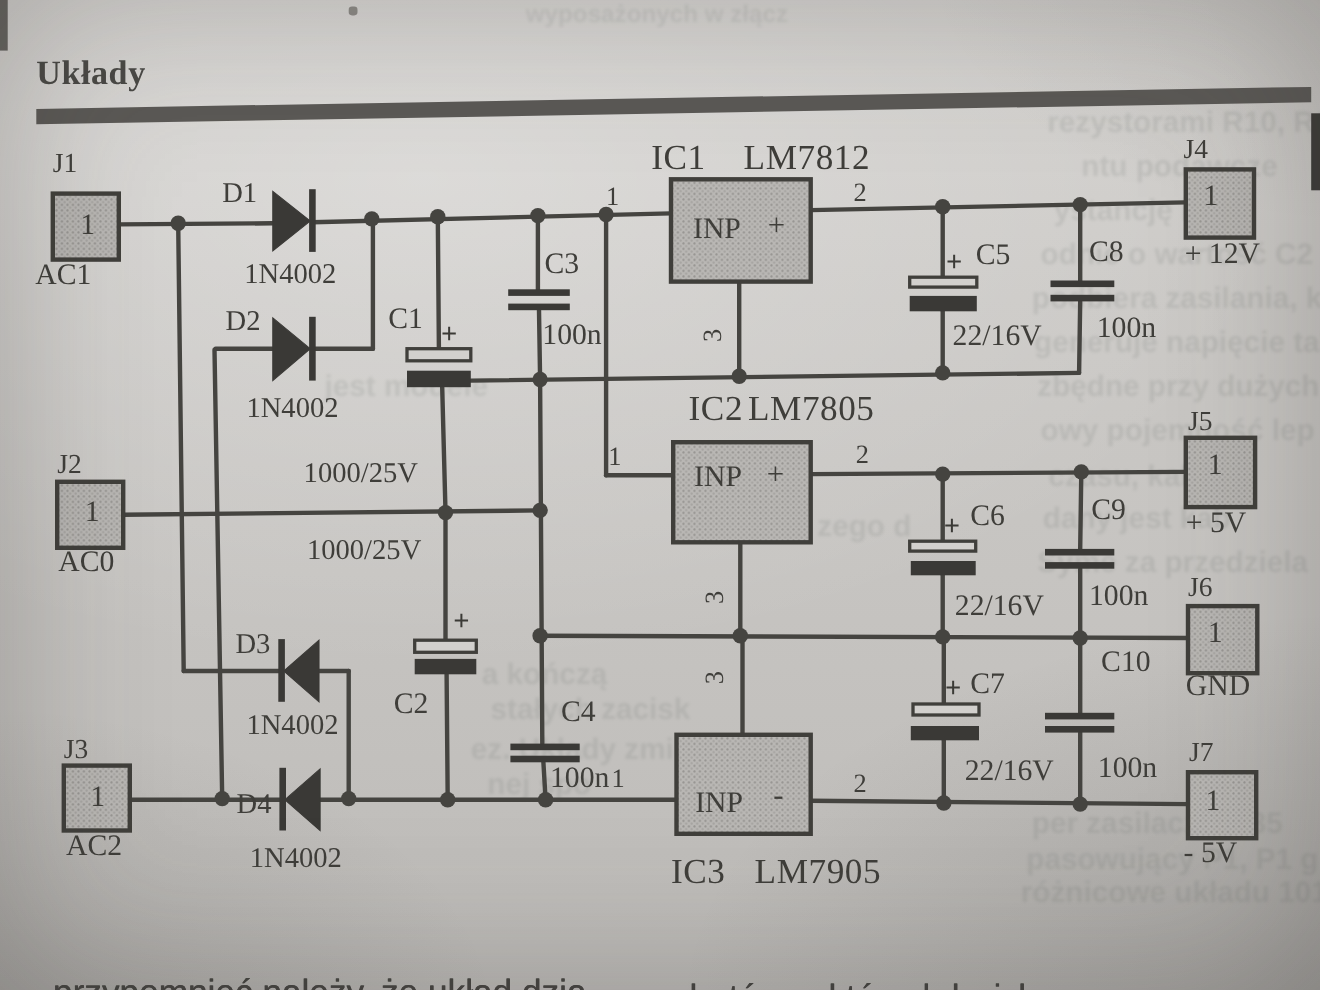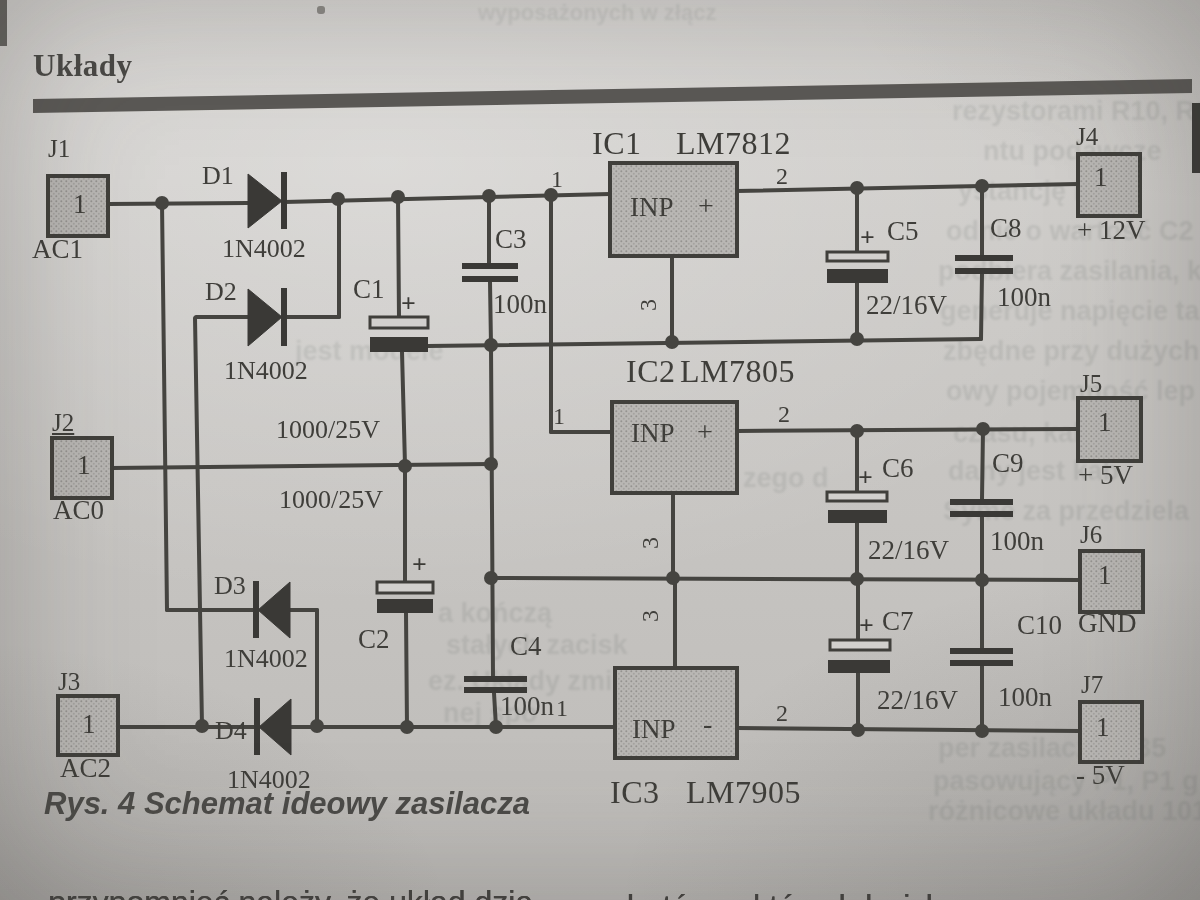--- a/index.html
+++ b/index.html
@@ -220,21 +220,21 @@
           <rect x="950" y="660" width="63" height="6"></rect>
         </g>
     </g>
   </svg>
 
   <span class="hdr">Układy</span>
 
   <span class="lbl s25" style="left:48px;top:136px;">J1</span>
   <span class="lbl s27" style="left:73px;top:191px;">1</span>
   <span class="lbl s27" style="left:32px;top:236px;text-align:right;">AC1</span>
-  <span class="lbl s25" style="left:52px;top:410px;text-decoration:underline;">J2</span>
+  <span class="lbl s25" style="left:52px;top:410px;">J2</span>
   <span class="lbl s27" style="left:77px;top:452px;">1</span>
   <span class="lbl s27" style="left:53px;top:497px;">AC0</span>
   <span class="lbl s25" style="left:58px;top:669px;">J3</span>
   <span class="lbl s27" style="left:82px;top:711px;">1</span>
   <span class="lbl s27" style="left:60px;top:755px;">AC2</span>
   <span class="lbl s25" style="left:1076px;top:124px;">J4</span>
   <span class="lbl s27" style="left:1094px;top:164px;">1</span>
   <span class="lbl s27" style="left:1077px;top:217px;">+ 12V</span>
   <span class="lbl s25" style="left:1080px;top:371px;">J5</span>
   <span class="lbl s27" style="left:1098px;top:409px;">1</span>
@@ -295,21 +295,20 @@
   <span class="lbl s27" style="left:882px;top:455px;">C6</span>
   <span class="lbl plus" style="left:858px;top:465px;">+</span>
   <span class="lbl s27" style="left:868px;top:537px;">22/16V</span>
   <span class="lbl s27" style="left:882px;top:608px;">C7</span>
   <span class="lbl plus" style="left:859px;top:613px;">+</span>
   <span class="lbl s27" style="left:877px;top:687px;">22/16V</span>
   <span class="lbl s27" style="left:990px;top:215px;">C8</span>
   <span class="lbl s27" style="left:997px;top:284px;">100n</span>
   <span class="lbl s27" style="left:992px;top:450px;">C9</span>
   <span class="lbl s27" style="left:990px;top:528px;">100n</span>
-  <span class="lbl s27" style="left:1001px;top:612px;margin-left:16px;">C10</span>
+  <span class="lbl s27" style="left:1001px;top:588px;">C10</span>
   <span class="lbl s27" style="left:998px;top:684px;">100n</span>
 
-  <span class="caption">Rys. 4  Schemat ideowy zasilacza</span>
   <span class="body-txt" style="left:48px;top:884px;">przypomnieć należy, że układ dzia</span>
   <span class="body-txt" style="left:616px;top:888px;">drutów, z których każdy ma</span>
 
   <div class="vig"></div>
 </div>
 
 </body></html>

